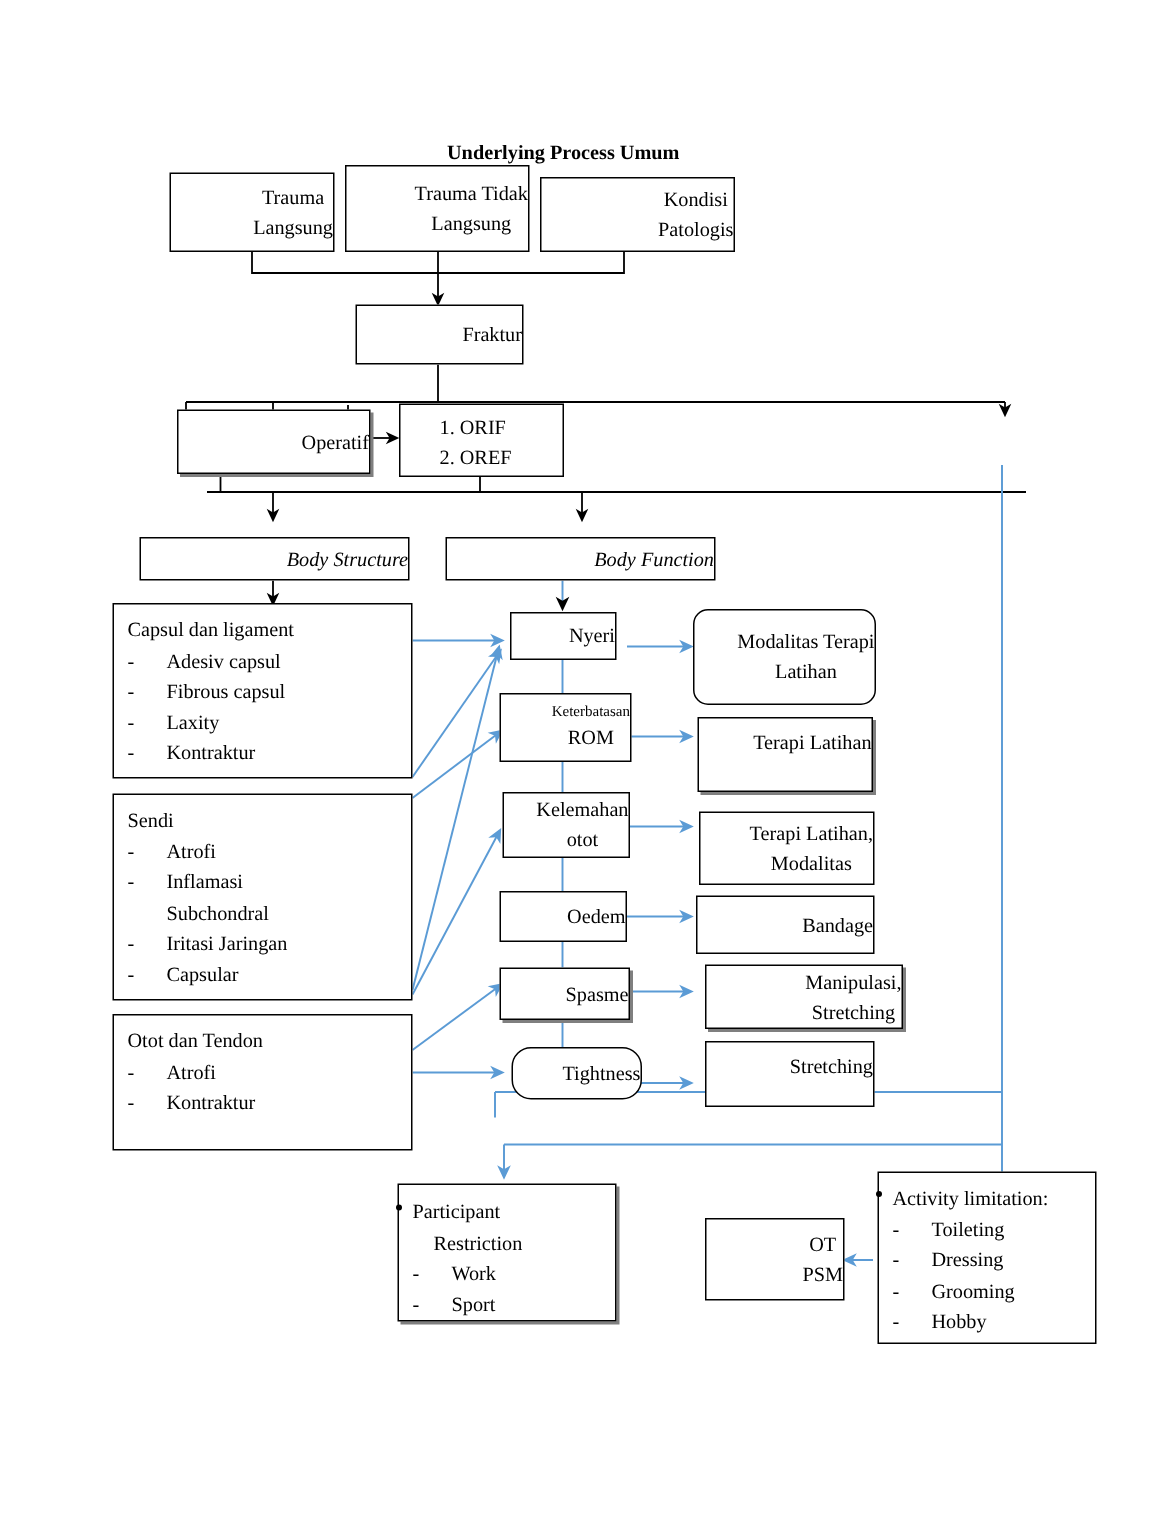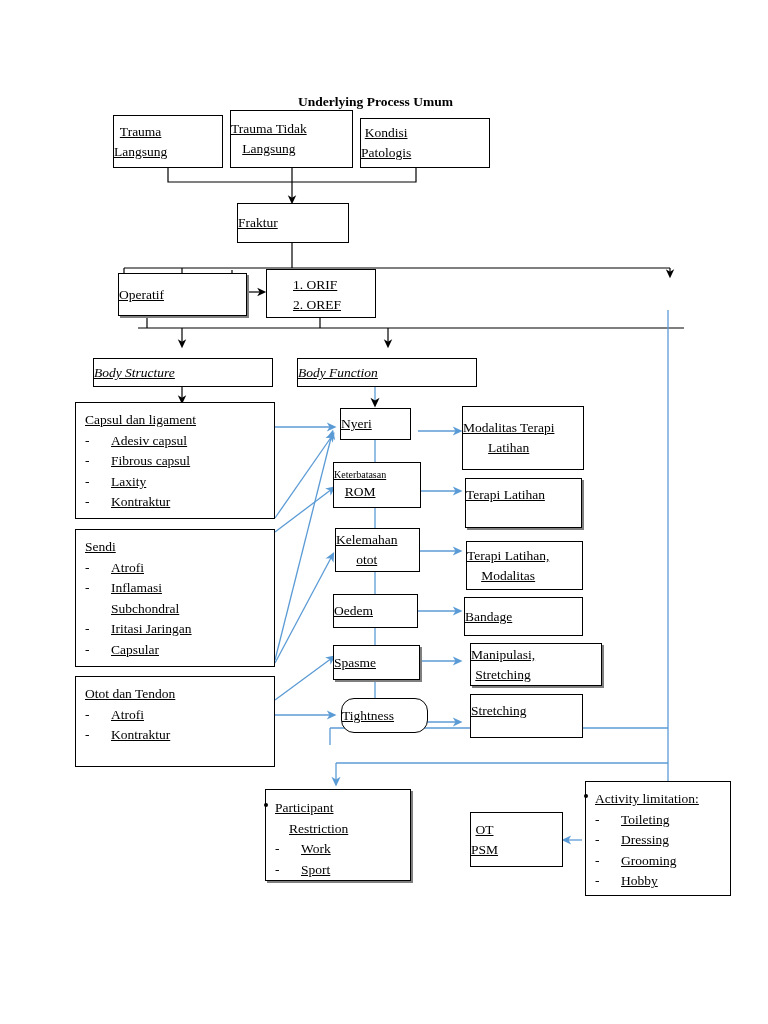--- a/index.html
+++ b/index.html
@@ -1,21 +1,21 @@
 <!DOCTYPE html>
 <html><head>
 <meta charset="utf-8">
 <style>
   html,body{margin:0;padding:0;background:#ffffff;}
   body{width:768px;height:1024px;position:relative;
        font-family:"Liberation Serif","DejaVu Serif",serif;color:#000;}
   #canvas{position:absolute;left:0;top:0;width:768px;height:1024px;overflow:hidden;}
   .box{position:absolute;box-sizing:border-box;border:1.2px solid #000;background:#fff;
-       display:flex;align-items:center;justify-content:flex-start;text-align:center;
-       font-size:13.5px;line-height:1.45;z-index:4;text-decoration:underline;}
+       display:flex;align-items:center;justify-content:flex-end;text-align:center;
+       font-size:13.5px;line-height:1.45;z-index:4;}
   .box.shadow{box-shadow:2px 2px 0 0 #7f7f7f;}
   .box.listbox{display:block;text-align:left;padding:7px 8px 0 9px;overflow:hidden;}
   .box.topalign{align-items:flex-start;padding-top:6px;}
   .ttl{position:absolute;font-weight:bold;font-size:13.5px;white-space:nowrap;z-index:6;}
   .ital{font-style:italic;}
   .hd{font-size:13.5px;margin:0 0 1px 0;white-space:nowrap;}
   .li{font-size:13.5px;margin:0 0 1px 0;white-space:nowrap;padding-left:26px;
       text-indent:-26px;}
   .li::before{content:"-";display:inline-block;width:26px;text-indent:0;}
   .sub{font-size:13.5px;margin:0 0 1px 0;white-space:nowrap;padding-left:26px;}
@@ -189,21 +189,21 @@
   <div class="box" style="left:333px;top:594px;width:85px;height:34px;">
     <span>Oedem</span>
   </div>
   <div class="box shadow" style="left:333px;top:645px;width:87px;height:35px;">
     <span>Spasme</span>
   </div>
   <div class="box" style="left:341px;top:698px;width:87px;height:35px;border-radius:13px;">
     <span>Tightness</span>
   </div>
 
-  <div class="box" style="left:462px;top:406px;width:122px;height:64px;">
+  <div class="box" style="left:462px;top:406px;width:122px;height:64px;border-radius:10px;">
     <div>
       <div>Modalitas Terapi</div>
       <div>Latihan</div>
     </div>
   </div>
   <div class="box shadow topalign" style="left:465px;top:478px;width:117px;height:50px;">
     <span>Terapi Latihan</span>
   </div>
   <div class="box" style="left:466px;top:541px;width:117px;height:49px;">
     <div>

